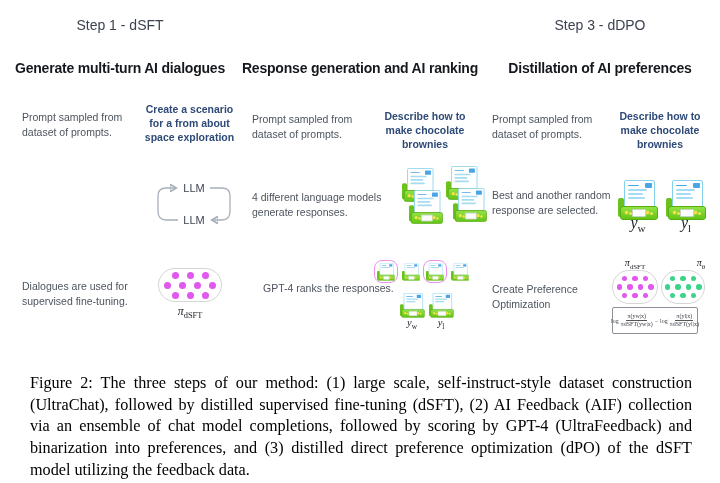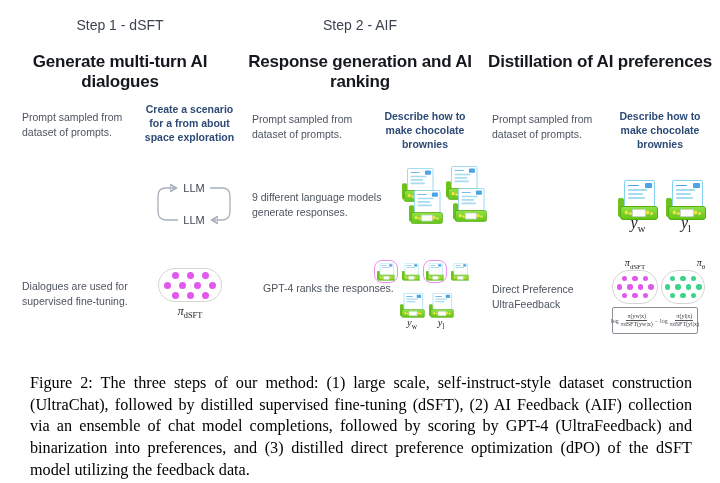--- a/index.html
+++ b/index.html
@@ -2,22 +2,22 @@
 <html><head>
 <meta charset="utf-8">
 <style>
   html,body{margin:0;padding:0;background:#fff;}
   .stage{position:relative;width:720px;height:483px;background:#ffffff;overflow:hidden;
          font-family:"Liberation Sans",sans-serif;}
 
   
   .step-label{position:absolute;top:17px;width:240px;text-align:center;
               font-size:14px;color:#3c4350;}
-  .heading{position:absolute;top:52px;width:240px;text-align:center;
-           font-size:17px;font-weight:bold;color:#15181e;letter-spacing:-0.2px;}
+  .heading{position:absolute;top:60px;width:240px;text-align:center;
+           font-size:14px;font-weight:bold;color:#15181e;letter-spacing:-0.2px;}
 
   
   .body-text{position:absolute;font-size:10.5px;line-height:15px;color:#4d545e;}
   .prompt-text{position:absolute;font-size:10.5px;line-height:14px;font-weight:bold;
                color:#2e4a76;text-align:center;}
 
   
   .llm-cycle{position:absolute;left:148px;top:179px;width:92px;height:50px;}
   .llm-cycle text{fill:#3f4652;font-size:11px;font-family:"Liberation Sans",sans-serif;}
   .llm-cycle path{stroke:#a8b0ba;stroke-width:1.3;fill:none;}
@@ -80,21 +80,21 @@
   .caption{position:absolute;left:30px;top:373px;width:662px;margin:0;
            font-family:"Liberation Serif",serif;font-size:16.2px;line-height:21.7px;
            color:#000;text-align:justify;}
 </style>
 </head>
 <body>
 
 <div class="stage">
 
   <div class="step-label" style="left:0;">Step 1 - dSFT</div>
-  <div class="step-label" style="left:240px;">Step 2 - AIF</div>
+  <div class="step-label" style="left:480px;">Step 3 - dDPO</div>
 
   <div class="heading" style="left:0;">Generate multi-turn AI dialogues</div>
   <div class="heading" style="left:480px;">Distillation of AI preferences</div>
   <div class="heading" style="left:240px;">Response generation and AI ranking</div>
 
   <div class="body-text" style="left:22px;top:110px;width:112px;">Prompt sampled from dataset of prompts.</div>
   <div class="prompt-text" style="left:142px;top:102px;width:95px;">Create a scenario for a from about space exploration</div>
 
   <div class="body-text" style="left:252px;top:112px;width:112px;">Prompt sampled from dataset of prompts.</div>
   <div class="prompt-text" style="left:370px;top:109px;width:110px;">Describe how to make chocolate brownies</div>
@@ -108,21 +108,21 @@
       <marker id="arr" markerWidth="6" markerHeight="6" refX="4" refY="3" orient="auto">
         <path d="M0 0 L5 3 L0 6 Z" fill="#8a929e"></path>
       </marker>
     </defs>
     <path d="M30 41 H18 Q10 41 10 32 V17 Q10 9 18 9 H27" marker-end="url(#arr)"></path>
     <path d="M62 9 H74 Q82 9 82 17 V32 Q82 41 74 41 H65" marker-end="url(#arr)"></path>
     <text x="46" y="13" text-anchor="middle">LLM</text>
     <text x="46" y="45" text-anchor="middle">LLM</text>
   </svg>
 
-  <div class="body-text" style="left:252px;top:190px;width:140px;">9 different language models generate responses.</div>
+  <div class="body-text" style="left:252px;top:190px;width:140px;">4 different language models generate responses.</div>
 
   <div class="machine s85" style="left:402px;top:168px;">
     <div class="m-doc">
         <i class="ln ln1"></i>
         <i class="ln ln2"></i>
         <i class="ln ln3"></i>
         <i class="ln ln4"></i>
         <b class="m-badge"></b>
       </div>
     <div class="m-side"></div>
@@ -163,20 +163,21 @@
         <i class="ln ln3"></i>
         <i class="ln ln4"></i>
         <b class="m-badge"></b>
       </div>
     <div class="m-side"></div>
       <div class="m-tray">
         <span class="m-slot"></span>
       </div>
   </div>
 
+  <div class="body-text" style="left:492px;top:188px;width:128px;">Best and another random response are selected.</div>
 
   <div class="machine" style="left:618px;top:180px;">
     <div class="m-doc">
         <i class="ln ln1"></i>
         <i class="ln ln2"></i>
         <i class="ln ln3"></i>
         <i class="ln ln4"></i>
         <b class="m-badge"></b>
       </div>
     <div class="m-side"></div>
@@ -291,21 +292,21 @@
         <b class="m-badge"></b>
       </div>
     <div class="m-side"></div>
       <div class="m-tray">
         <span class="m-slot"></span>
       </div>
   </div>
   <div class="y-label-sm math" style="left:399px;top:317px;width:26px;"><i>y</i><sub>w</sub></div>
   <div class="y-label-sm math" style="left:428px;top:317px;width:26px;"><i>y</i><sub>l</sub></div>
 
-  <div class="body-text" style="left:492px;top:282px;width:110px;">Direct Preference UltraFeedback</div>
+  <div class="body-text" style="left:492px;top:282px;width:110px;">Create Preference Optimization</div>
 
   <div class="pi-label-sm math" style="left:612px;top:257px;width:46px;"><i>π</i><sub>dSFT</sub></div>
   <div class="pi-label-sm math" style="left:661px;top:257px;width:44px;text-align:right;"><i>π</i><sub>θ</sub></div>
 
   <div class="pill small magenta" style="left:612px;top:270px;width:46px;height:34px;">
     <div class="dr">
         <i></i>
         <i></i>
         <i></i>
       </div>

